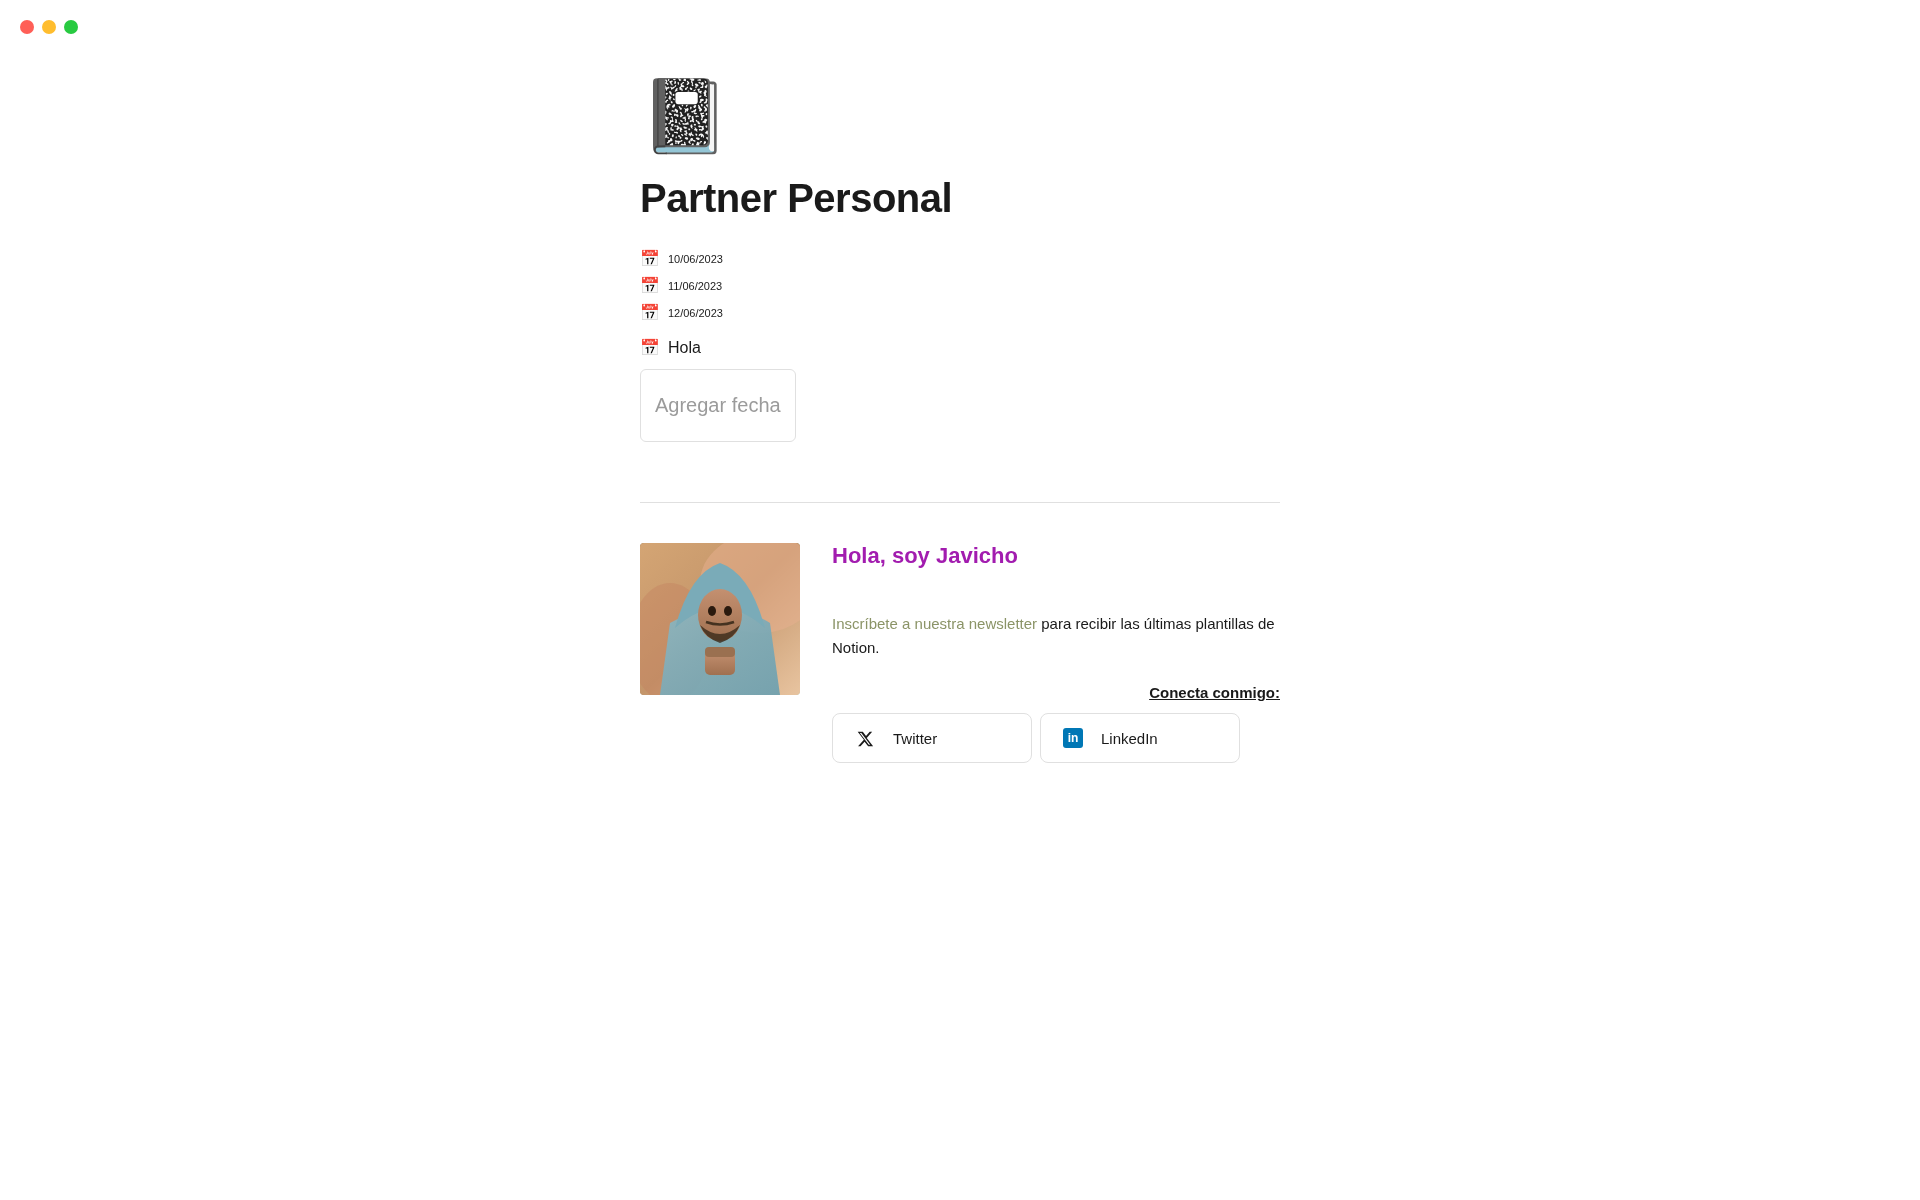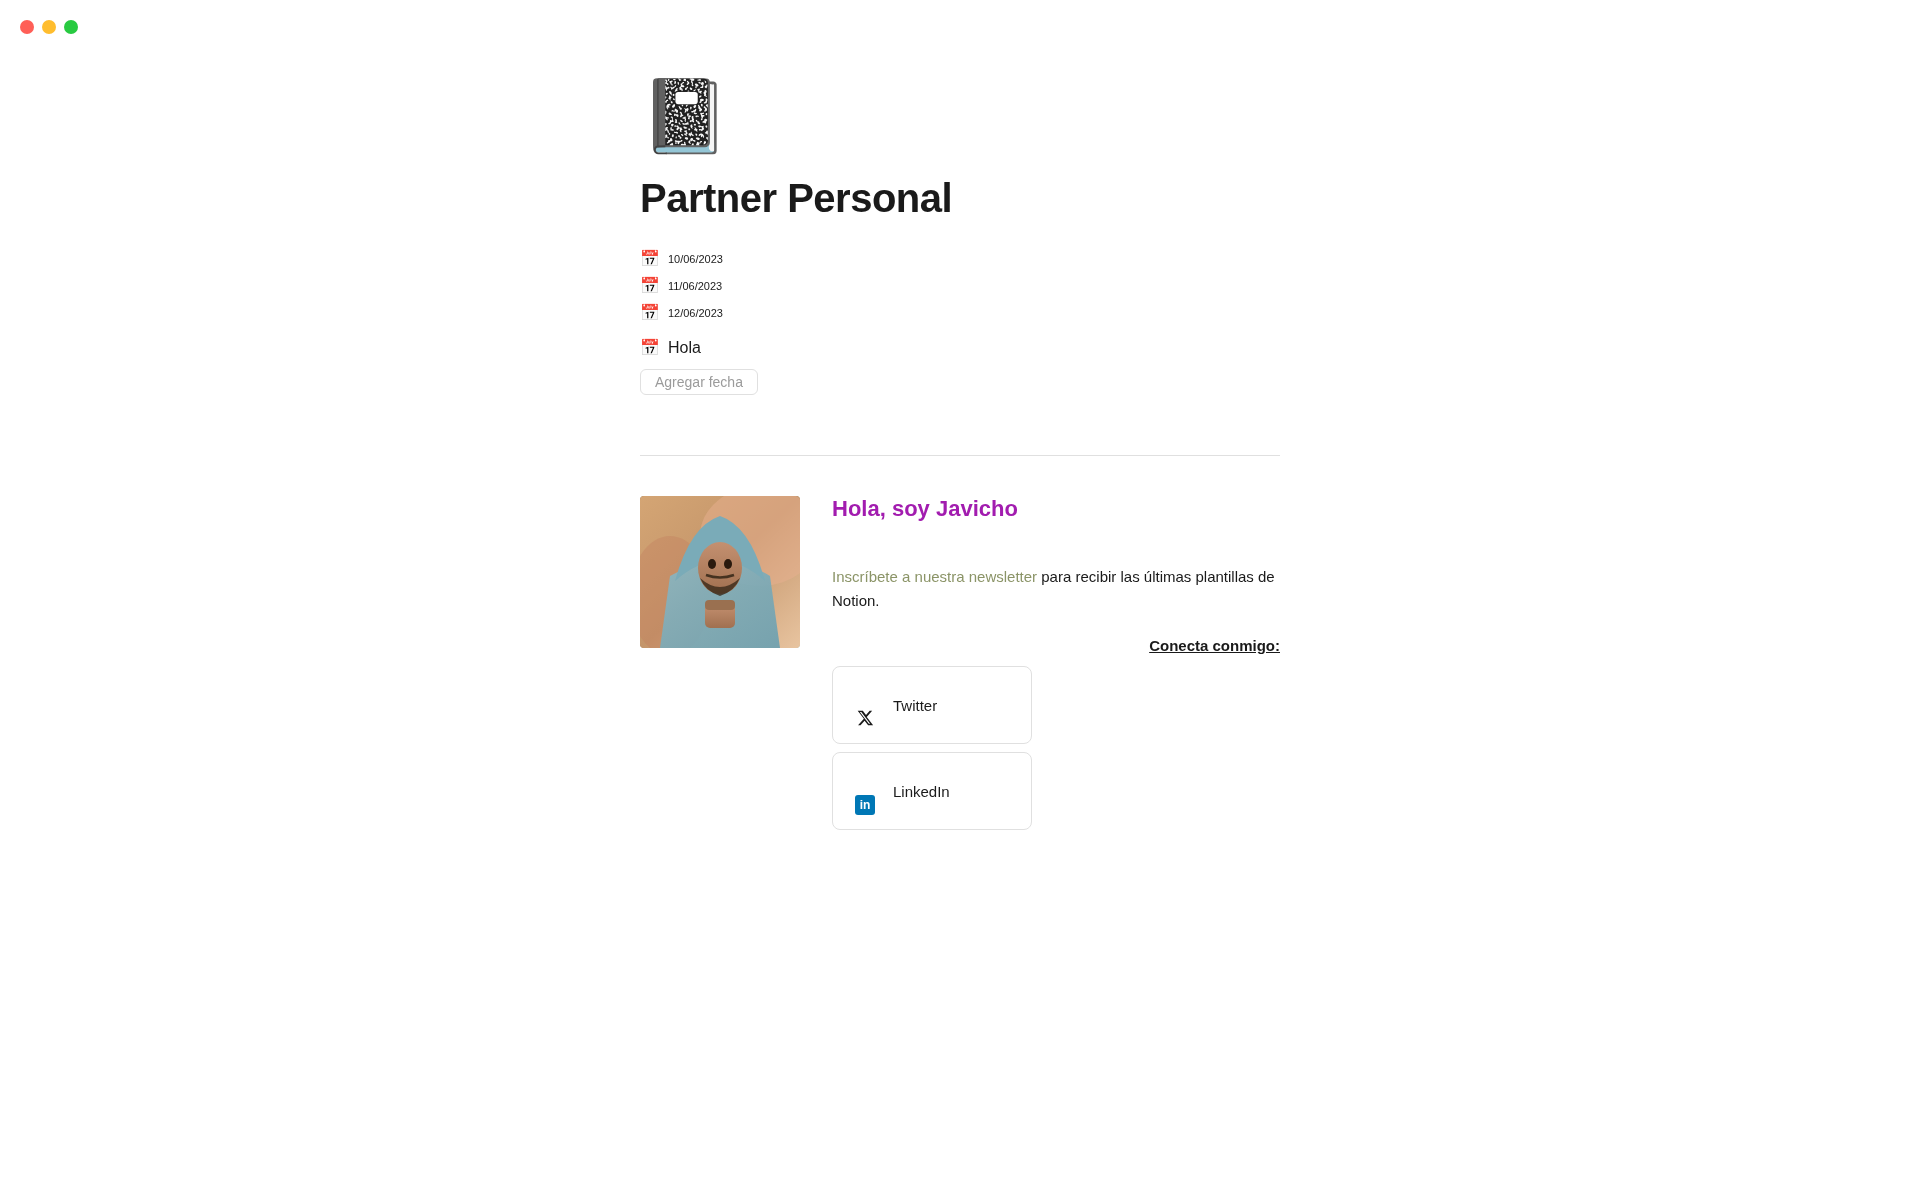--- a/index.html
+++ b/index.html
@@ -90,24 +90,24 @@
       align-items: center;
       gap: 8px;
       padding: 4px 0;
       font-size: 16px;
       color: #1a1a1a;
     }
 
     
     .add-date-btn {
       display: inline-block;
-      padding: 4px 14px;
+      padding: 24px 14px;
       border: 1px solid #e0e0e0;
       border-radius: 6px;
-      font-size: 14px;
+      font-size: 20px;
       color: #9b9b9b;
       cursor: pointer;
       margin-top: 8px;
       background: white;
     }
 
     
     .divider {
       border: none;
       border-top: 1px solid #e0e0e0;
@@ -174,21 +174,21 @@
       font-weight: 700;
       color: #1a1a1a;
       margin-bottom: 12px;
       text-decoration: underline;
       text-align: right;
     }
 
     
     .social-buttons {
       display: flex;
-      flex-direction: column;
+      flex-direction: row;
       gap: 8px;
     }
 
     .social-btn {
       display: flex;
       align-items: center;
       gap: 12px;
       padding: 14px 16px;
       border: 1px solid #e0e0e0;
       border-radius: 8px;
@@ -197,23 +197,22 @@
       cursor: pointer;
       background: white;
       width: 200px;
       text-decoration: none;
     }
 
     .social-icon {
       width: 32px;
       height: 20px;
       display: flex;
-      align-items: flex-start;
+      align-items: flex-end;
       justify-content: center;
-      margin-top: 28px;
     }
 
     
     .linkedin-icon-bg {
       width: 20px;
       height: 20px;
       background-color: #0077b5;
       border-radius: 3px;
       display: flex;
       align-items: center;

